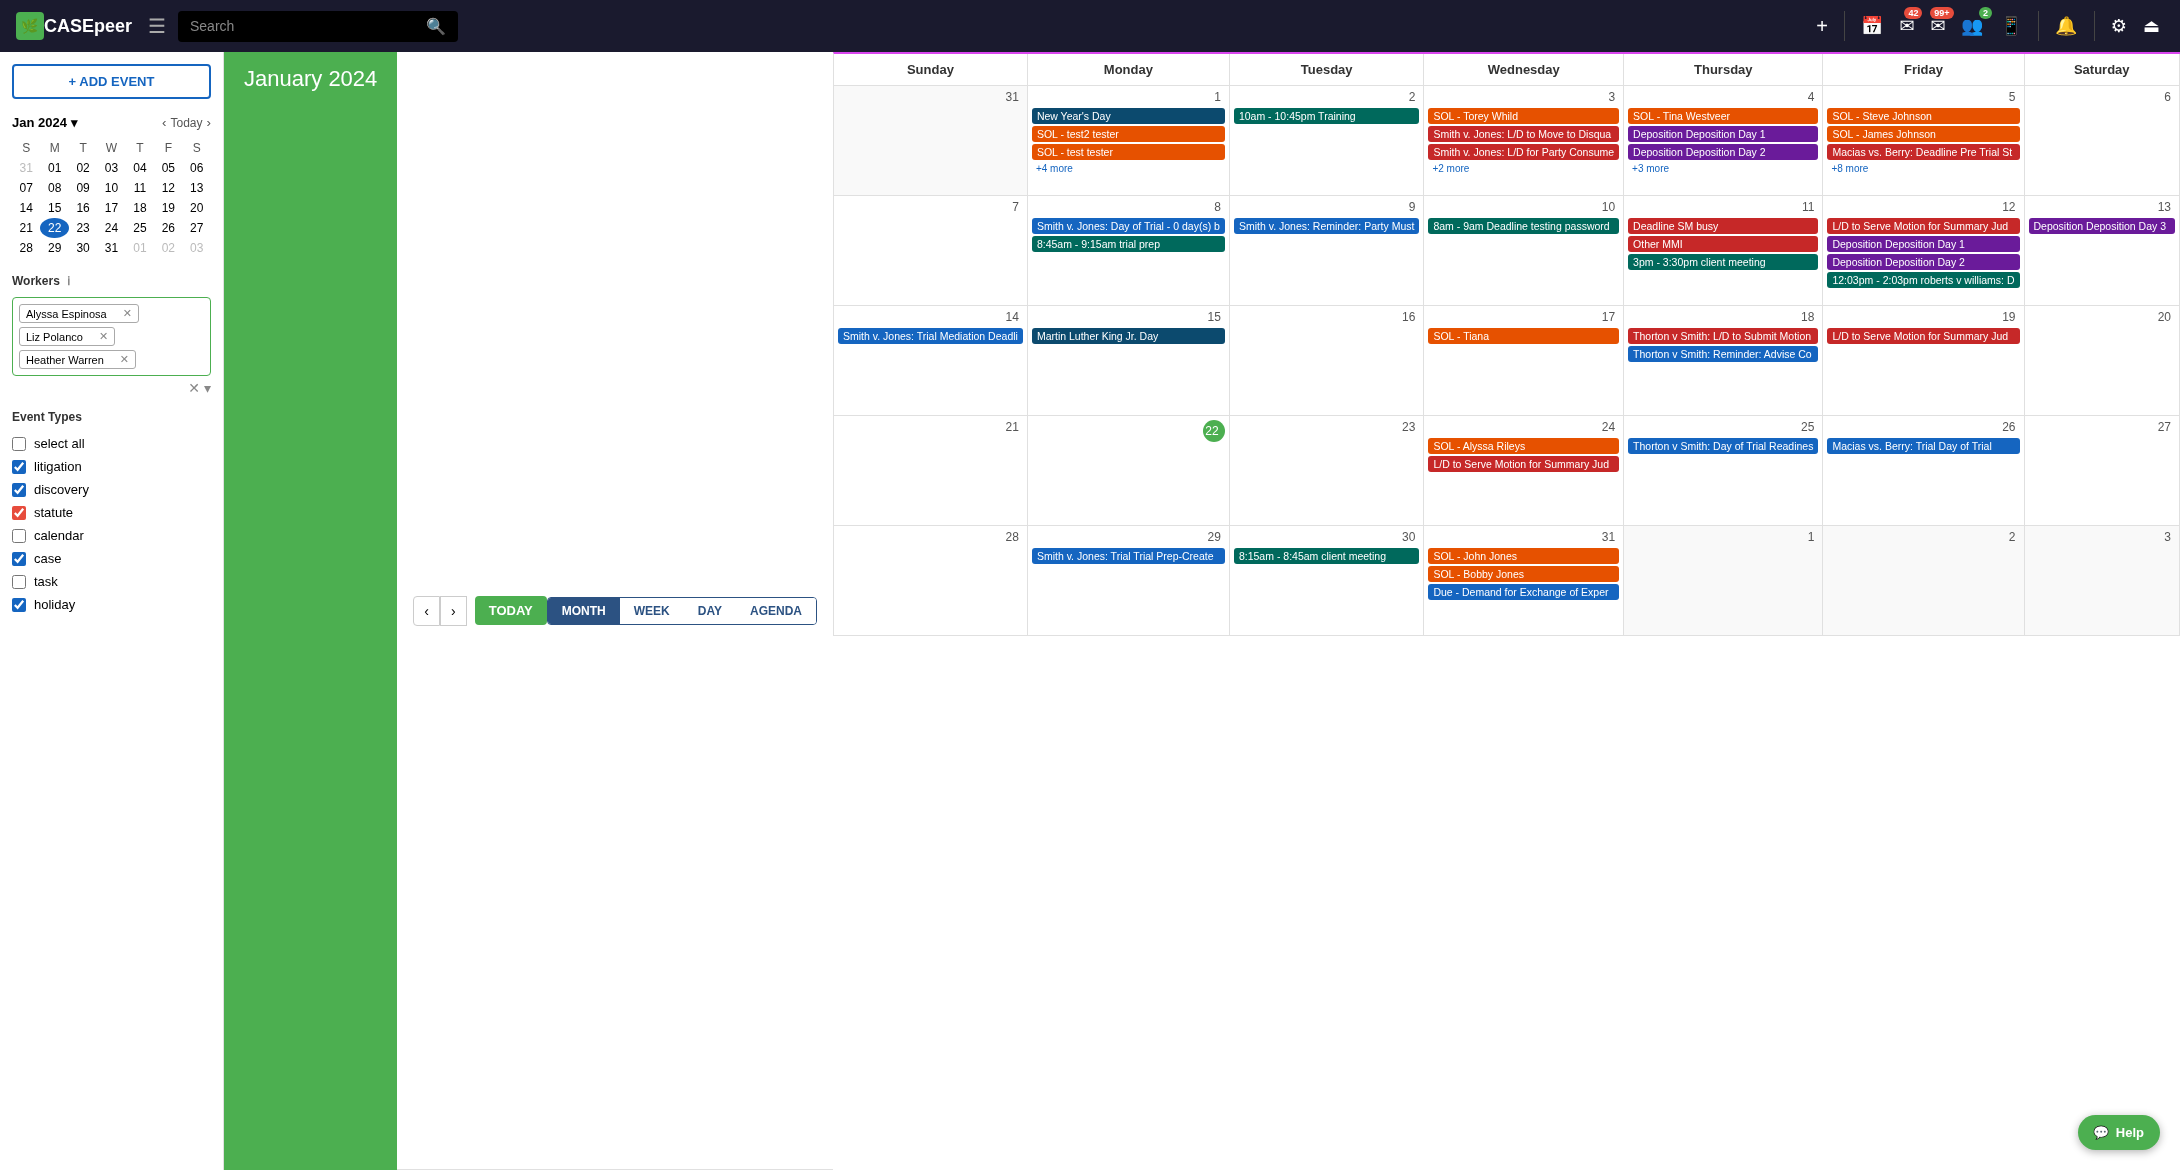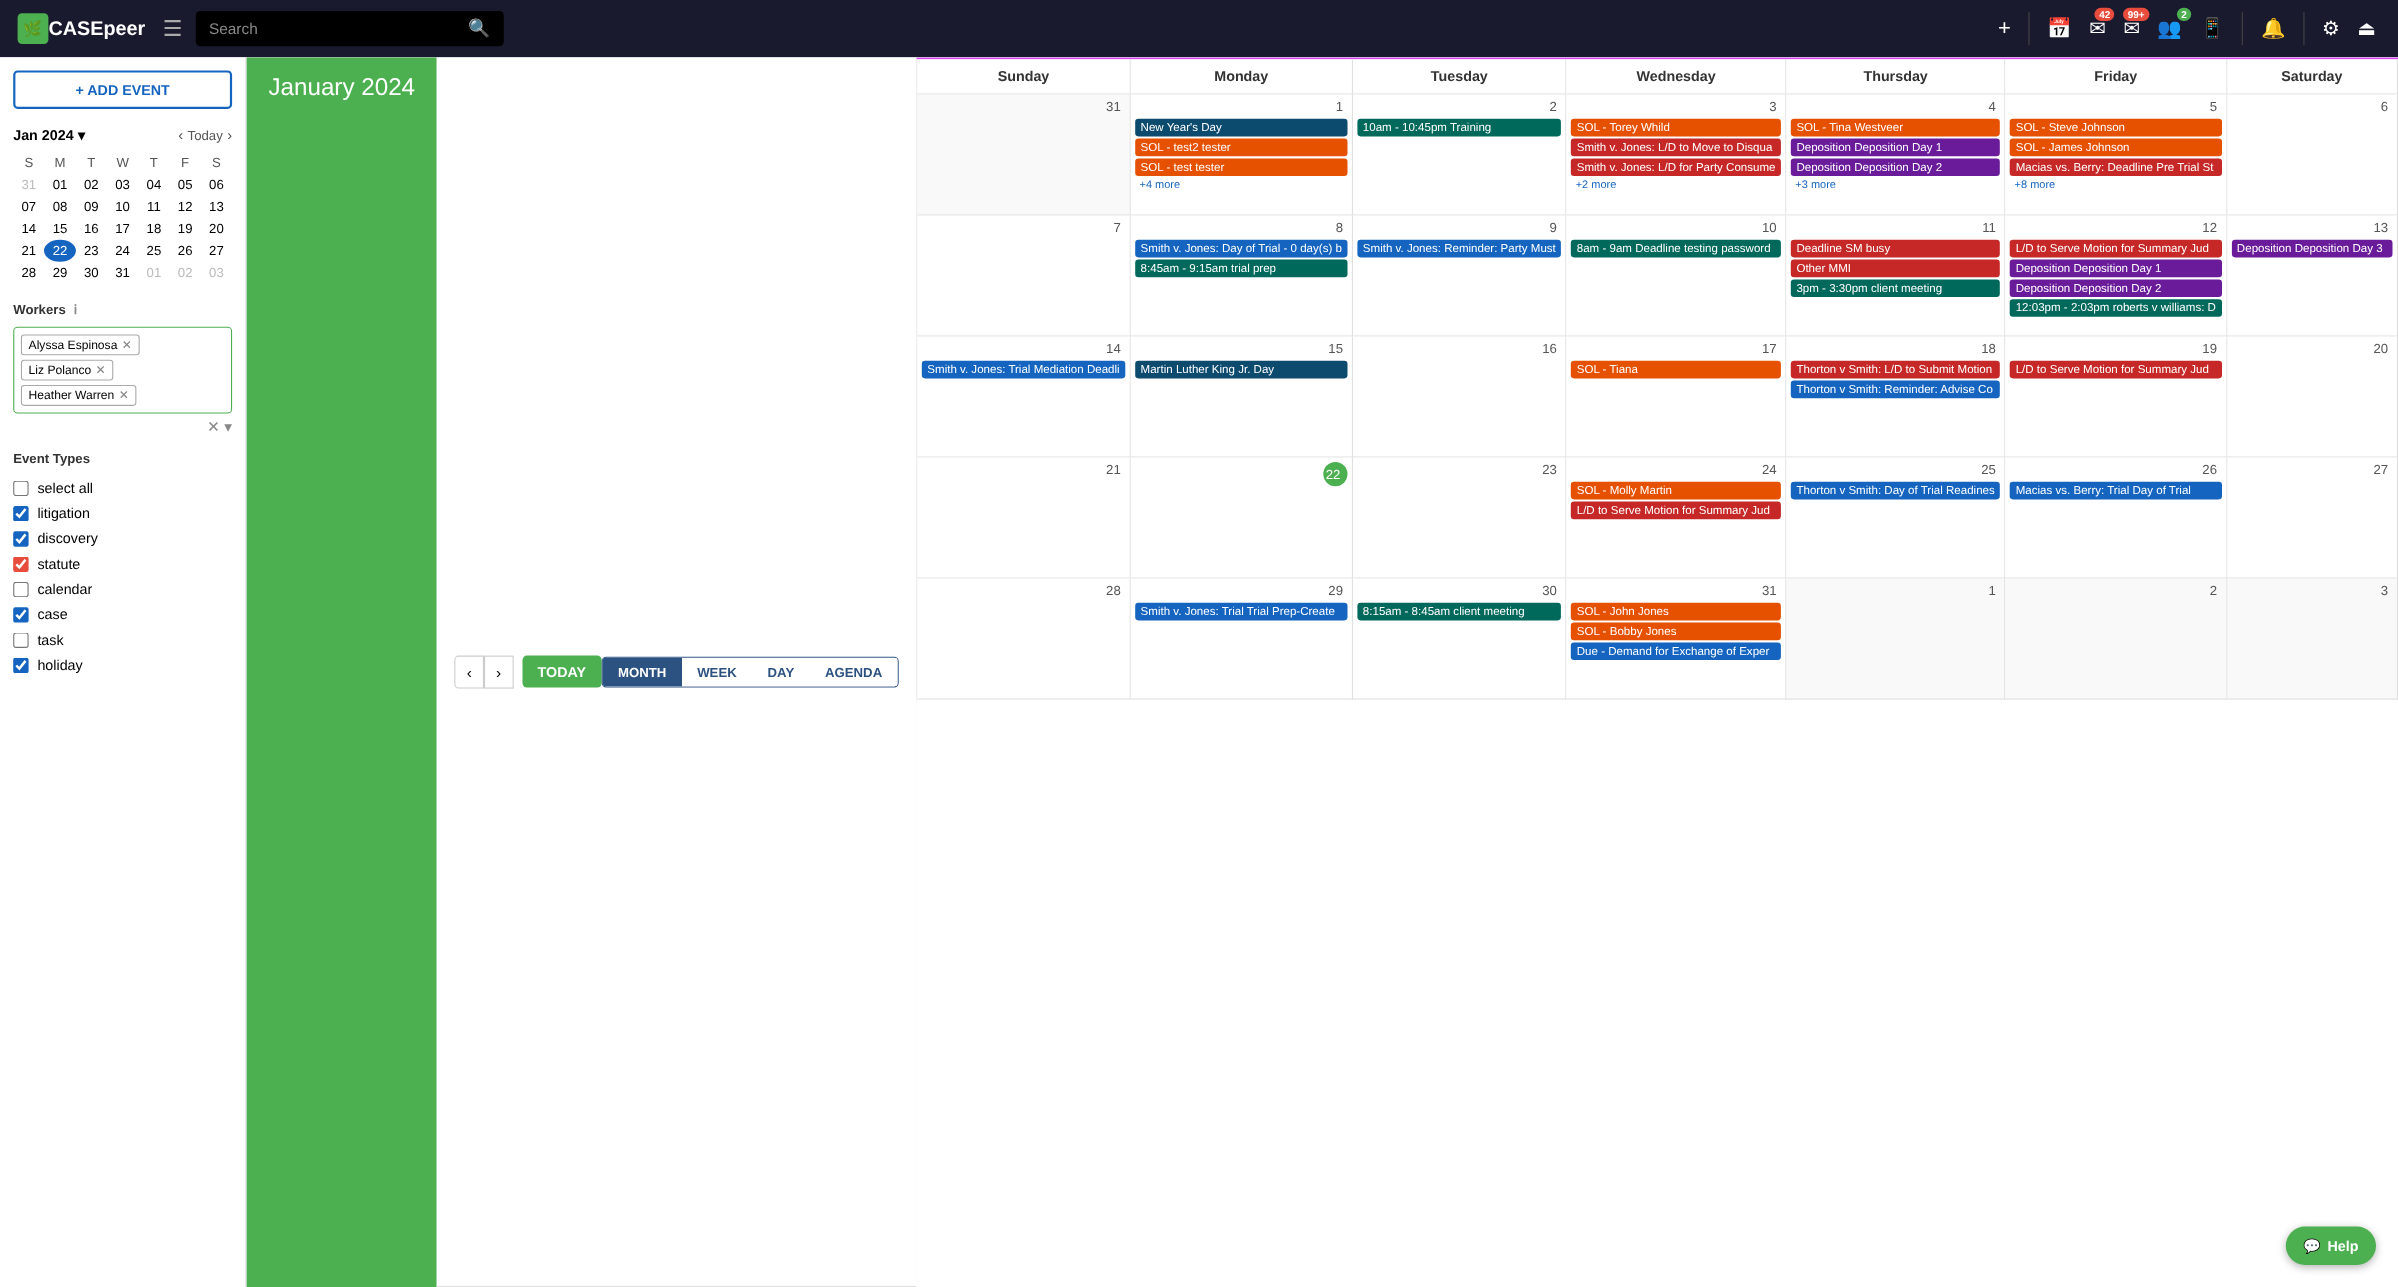--- a/index.html
+++ b/index.html
@@ -30,21 +30,21 @@
     .mini-cal-nav { display: flex; gap: 4px; }
     .today-btn { background: none; border: none; cursor: pointer; font-size: 12px; color: #555; font-weight: 500; }
     .mini-cal { width: 100%; border-collapse: collapse; font-size: 12px; }
     .mini-cal th { text-align: center; padding: 3px; color: #555; font-weight: 500; }
     .mini-cal td { text-align: center; padding: 3px; cursor: pointer; border-radius: 50%; }
     .mini-cal td.today { background: #1565c0; color: white; border-radius: 50%; }
     .mini-cal td.other-month { color: #bbb; }
     .section-label { font-size: 12px; font-weight: 600; color: #333; margin: 14px 0 8px; }
     .info-icon { color: #888; font-size: 12px; margin-left: 4px; }
     .worker-tags { border: 1px solid #4caf50; border-radius: 4px; padding: 6px; min-height: 40px; display: flex; flex-wrap: wrap; gap: 4px; }
-    .worker-tag { display: flex; align-items: center; gap: 4px; background: white; border: 1px solid #aaa; border-radius: 3px; padding: 2px 6px; font-size: 11px; }
+    .worker-tag { display: flex; align-items: center; gap: 16px; background: white; border: 1px solid #aaa; border-radius: 3px; padding: 2px 6px; font-size: 11px; }
     .worker-tag .remove { cursor: pointer; color: #888; font-size: 11px; }
     .worker-row-controls { display: flex; justify-content: flex-end; gap: 4px; margin-top: 4px; }
     .worker-ctrl-btn { background: none; border: none; cursor: pointer; color: #888; font-size: 14px; }
     .event-types { margin-top: 4px; }
     .event-type-item { display: flex; align-items: center; gap: 8px; padding: 4px 0; font-size: 13px; cursor: pointer; }
     .event-type-item input[type=checkbox] { width: 14px; height: 14px; accent-color: #4caf50; cursor: pointer; }
     .event-type-item input[type=checkbox].blue { accent-color: #1565c0; }
     .event-type-item input[type=checkbox].red { accent-color: #e74c3c; }
 
     
@@ -377,21 +377,21 @@
             <div class="cal-date">21</div>
           </div>
           <div class="cal-cell">
             <div class="cal-date today">22</div>
           </div>
           <div class="cal-cell">
             <div class="cal-date">23</div>
           </div>
           <div class="cal-cell">
             <div class="cal-date">24</div>
-            <div class="cal-event ev-orange">SOL - Molly Martin</div>
+            <div class="cal-event ev-orange">SOL - Alyssa Rileys</div>
             <div class="cal-event ev-red">L/D to Serve Motion for Summary Jud</div>
           </div>
           <div class="cal-cell">
             <div class="cal-date">25</div>
             <div class="cal-event ev-blue">Thorton v Smith: Day of Trial Readines</div>
           </div>
           <div class="cal-cell">
             <div class="cal-date">26</div>
             <div class="cal-event ev-blue">Macias vs. Berry: Trial Day of Trial</div>
           </div>

